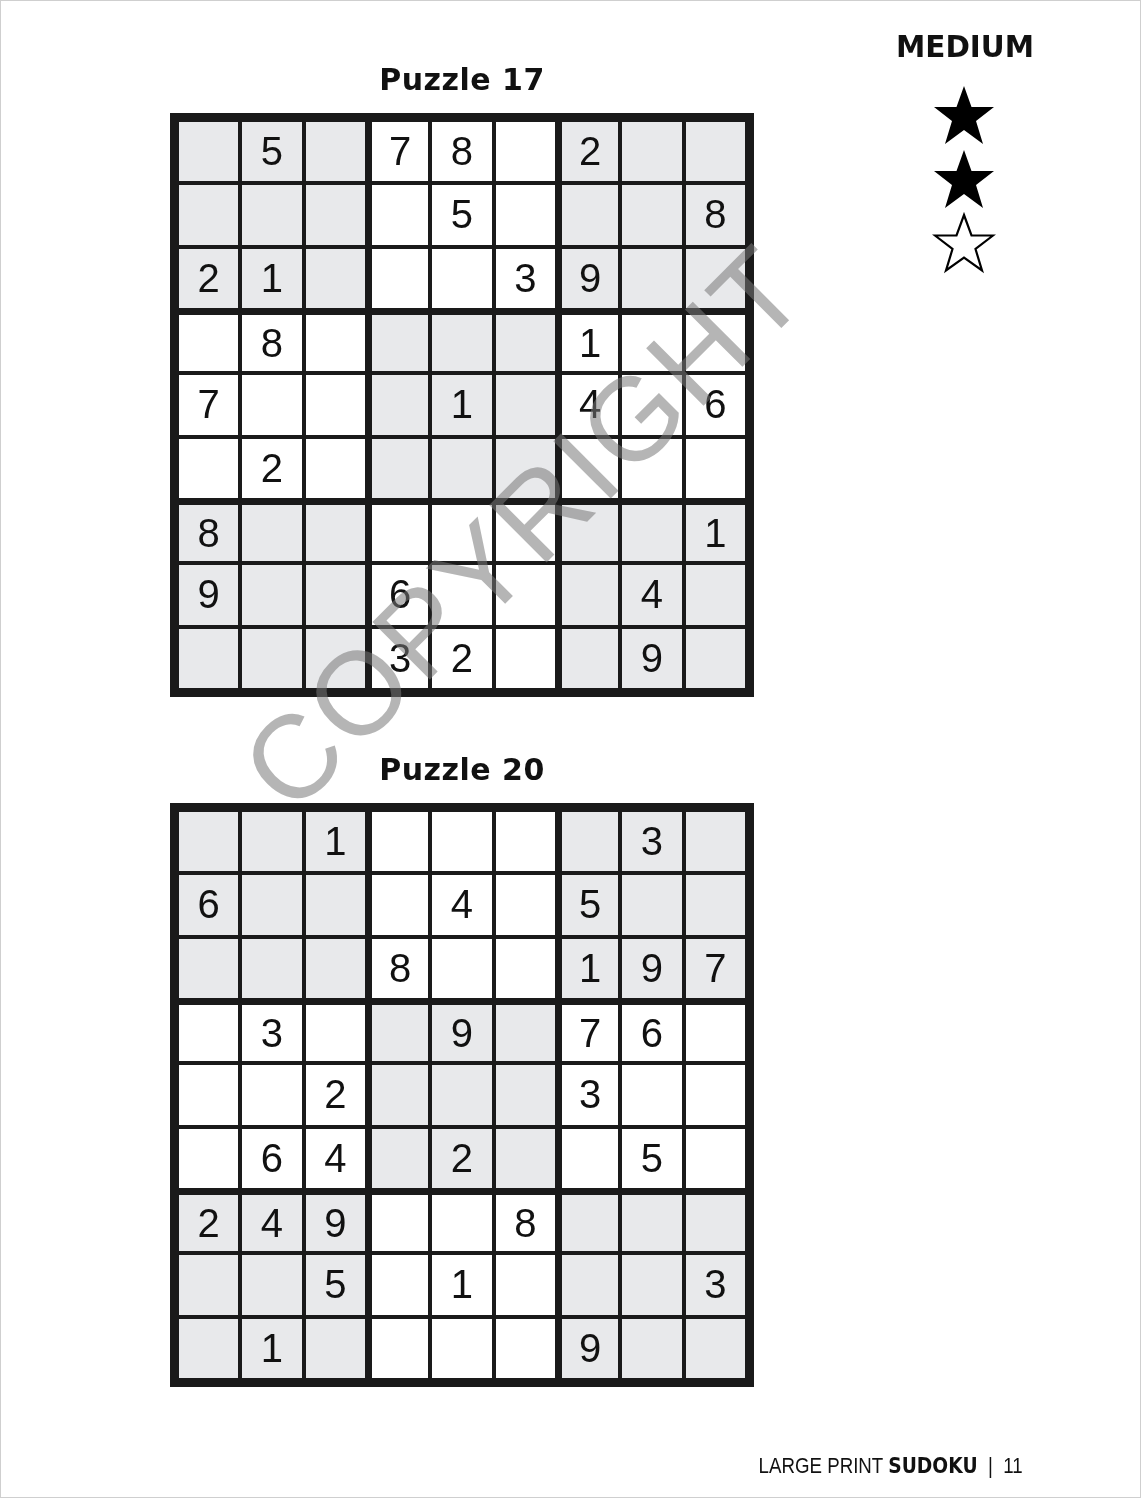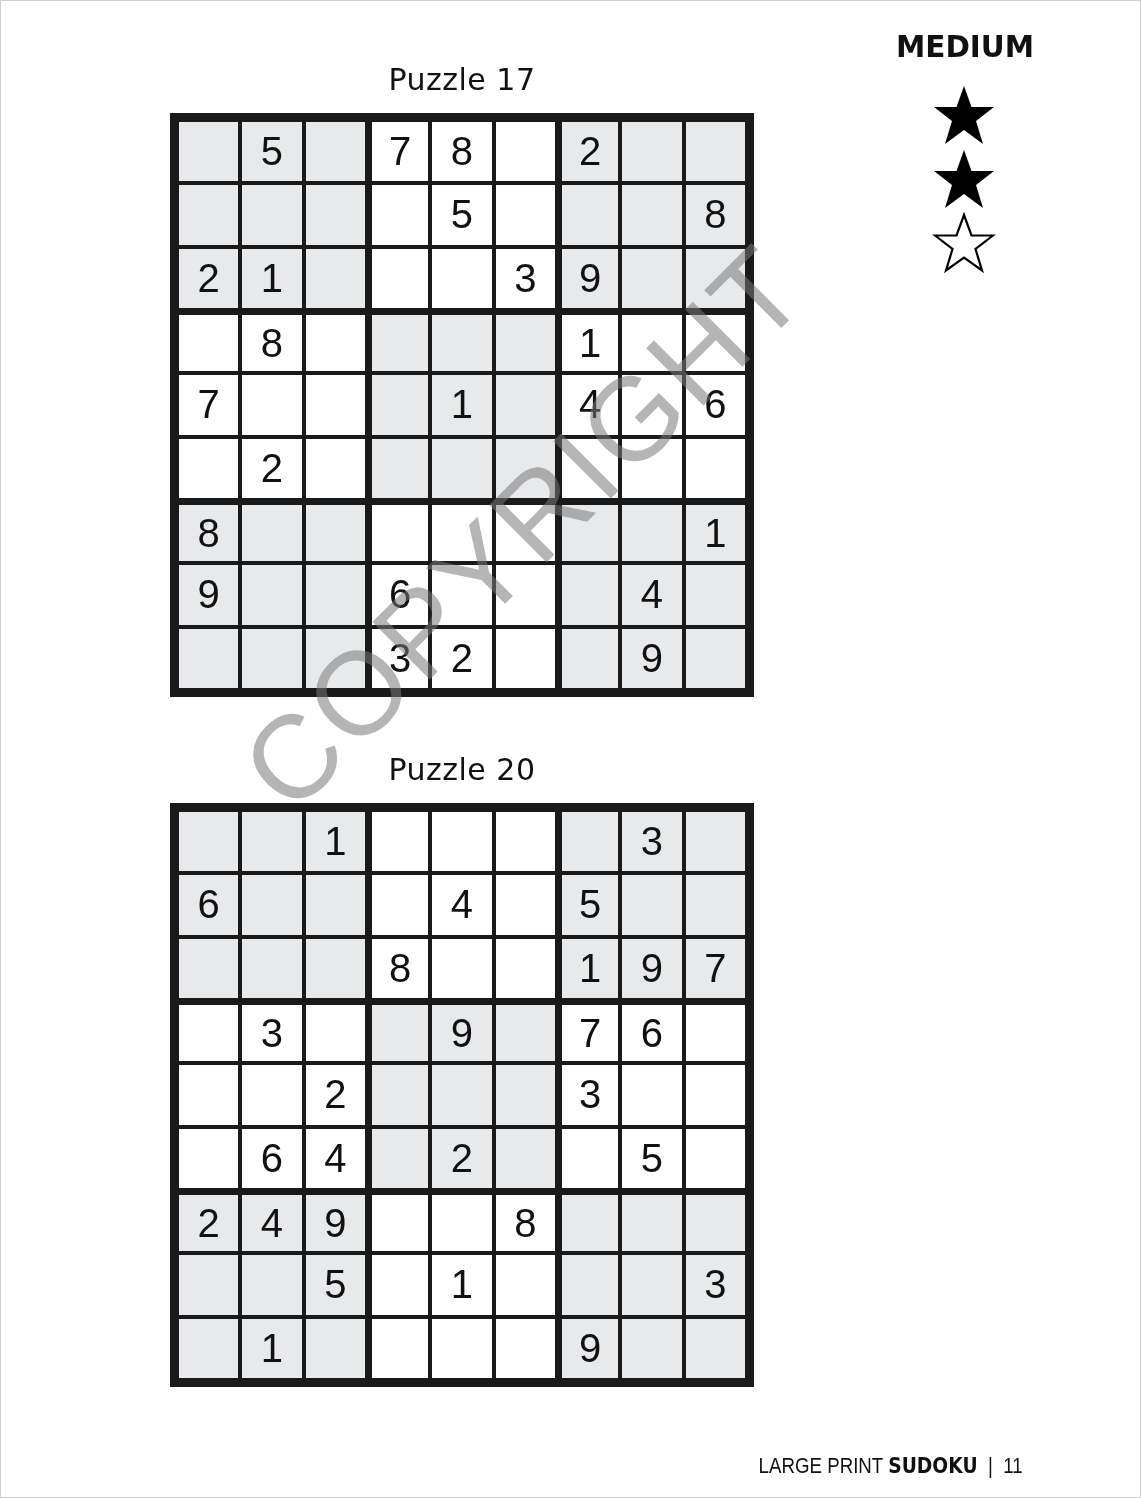--- a/index.html
+++ b/index.html
@@ -1,18 +1,18 @@
 <!DOCTYPE html>
 <html><head>
 <meta charset="utf-8">
 <style>
   html, body { margin:0; padding:0; background:#fff; }
   body { width:1141px; height:1498px; position:relative; overflow:hidden; font-family:"Liberation Sans", sans-serif; }
   .page-border { position:absolute; left:0; top:0; width:1139px; height:1496px; border:1px solid #cfcfcf; }
-  .title { position:absolute; left:170px; width:584px; text-align:center; font-family:"DejaVu Sans", sans-serif; font-weight:normal; font-size:30px; color:#111; letter-spacing:0.5px; }
+  .title { position:absolute; left:170px; width:584px; text-align:center; font-family:"DejaVu Sans", sans-serif; font-weight:bold; font-size:30px; color:#111; letter-spacing:0.5px; }
   .grid { position:absolute; left:170px; width:584px; height:584px; background:#1a1a1a; box-sizing:border-box; padding:7px; display:grid; grid-template-columns:repeat(9, 1fr); grid-template-rows:repeat(9, 1fr); }
   .cell { display:flex; align-items:center; justify-content:center; font-size:40px; color:#111; font-family:"Liberation Sans", sans-serif; margin:2px; }
   .cell.g { background:#e8e9eb; }
   .cell.w { background:#fff; }
   .cell.bl { margin-left:5px; }
   .cell.bt { margin-top:5px; }
   .difficulty { position:absolute; left:890px; top:28px; width:150px; text-align:center; font-family:"DejaVu Sans", sans-serif; font-weight:bold; font-size:31px; color:#111; transform:scaleX(0.95); }
   .star { position:absolute; left:932px; width:64px; height:62px; }
   .watermark { position:absolute; left:215px; top:740px; font-size:118px; color:rgba(120,120,120,0.55); transform:rotate(-45deg); transform-origin:left top; font-family:"Liberation Sans", sans-serif; letter-spacing:4px; pointer-events:none; }
   .footer { position:absolute; right:118px; top:1453px; font-size:22px; color:#111; font-family:"Liberation Sans", sans-serif; transform:scaleX(0.85); transform-origin:right; }

